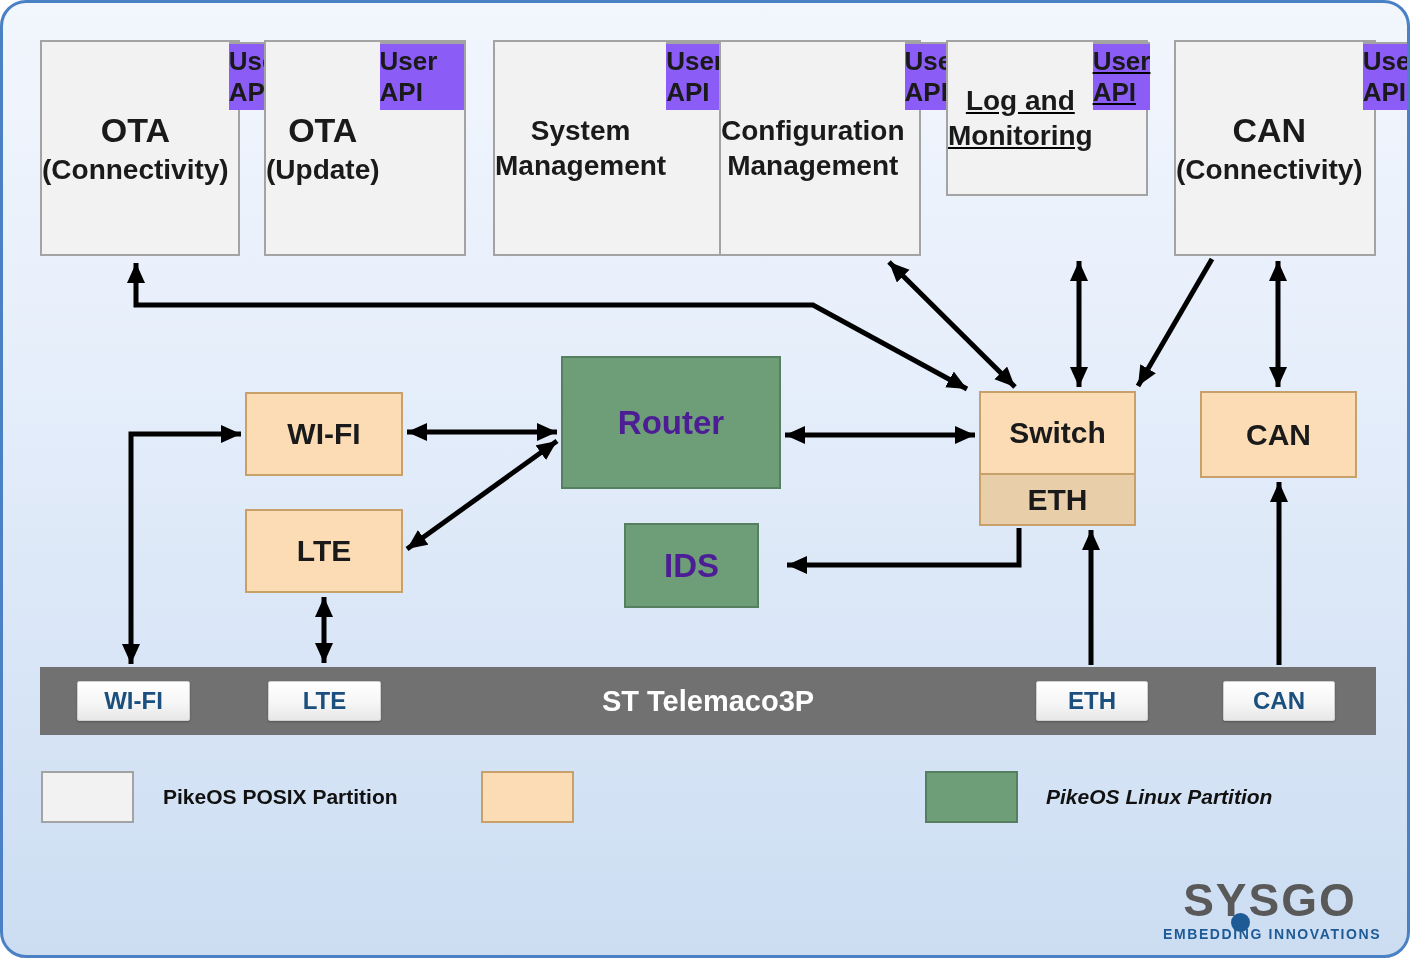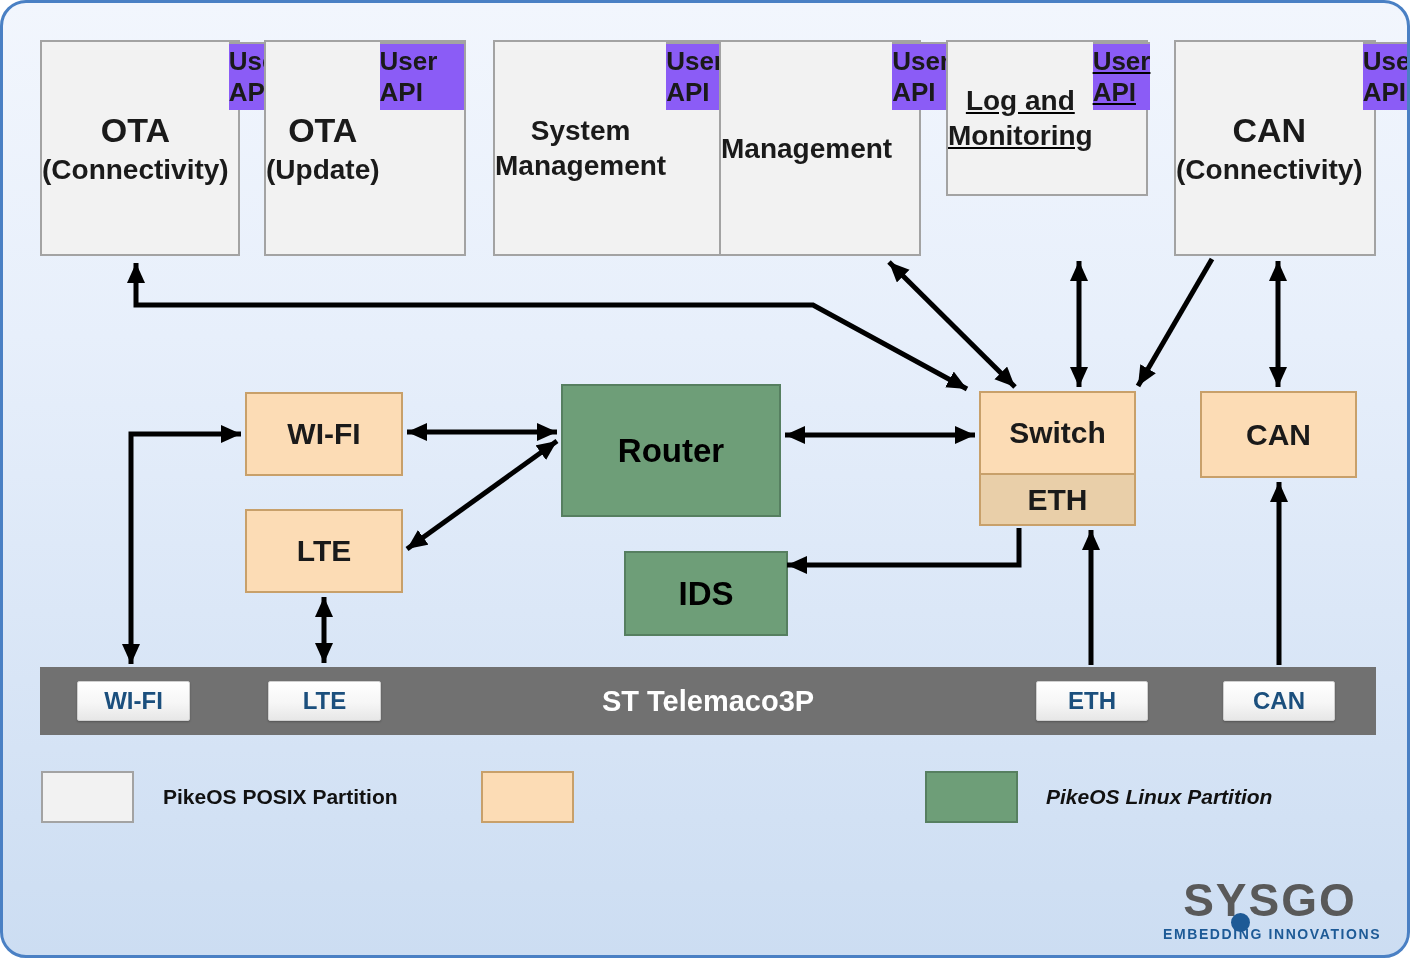--- a/index.html
+++ b/index.html
@@ -16,21 +16,21 @@
   .module .title .l1{font-size:28px;}
   .module .title .l2{font-size:28px;}
   .module.big-first .title .l1{font-size:34px;}
   .module.big-first .title .l2{font-size:28px;}
   .module .api{height:66px;border-top:2px solid #a3a3a3;background:#8b5cf6;
     display:flex;align-items:center;justify-content:center;font-size:26px;font-weight:bold;color:#1a1a1a;}
   
   .node{position:absolute;box-sizing:border-box;border:2px solid #c8a06a;background:#fcdcb5;
     display:flex;align-items:center;justify-content:center;font-size:30px;font-weight:bold;color:#1a1a1a;}
   .node-green{position:absolute;box-sizing:border-box;border:2px solid #567f60;background:#6e9e78;
-    display:flex;align-items:center;justify-content:center;font-size:33px;font-weight:bold;color:#000000;margin-top:28px;}
+    display:flex;align-items:center;justify-content:center;font-size:33px;font-weight:bold;color:#4c1d95;}
   .switch-wrap{position:absolute;box-sizing:border-box;display:flex;flex-direction:column;}
   .switch-main{flex:1;box-sizing:border-box;border:2px solid #c8a06a;background:#fcdcb5;
     display:flex;align-items:center;justify-content:center;font-size:30px;font-weight:bold;color:#1a1a1a;}
   .switch-eth{height:51px;box-sizing:border-box;border:2px solid #c8a06a;border-top:none;background:#e9cfa9;
     display:flex;align-items:center;justify-content:center;font-size:30px;font-weight:bold;color:#1a1a1a;}
   
   .soc-bar{position:absolute;left:37px;top:664px;width:1336px;height:68px;background:#717171;}
   .soc-label{position:absolute;left:0;top:0;width:100%;height:100%;
     display:flex;align-items:center;justify-content:center;color:#ffffff;font-size:29px;font-weight:bold;}
   .chip{position:absolute;top:14px;height:40px;box-sizing:border-box;
@@ -75,20 +75,21 @@
   <div class="module" style="left:490px;top:37px;width:231px;height:216px;">
     <div class="title">
       <span class="l1">System</span>
       <span class="l2">Management</span>
     </div>
     <div class="api">User API</div>
   </div>
 
   <div class="module" style="left:716px;top:37px;width:202px;height:216px;">
     <div class="title">
+      <span class="l1">Configuration</span>
       <span class="l2">Management</span>
     </div>
     <div class="api">User API</div>
   </div>
 
   <div class="module" style="left:943px;top:37px;width:202px;height:156px;text-decoration:underline;">
     <div class="title">
       <span class="l1">Log and</span>
       <span class="l2">Monitoring</span>
     </div>
@@ -99,21 +100,21 @@
     <div class="title">
       <span class="l1">CAN</span>
       <span class="l2">(Connectivity)</span>
     </div>
     <div class="api">User API</div>
   </div>
 
   <div class="node" style="left:242px;top:389px;width:158px;height:84px;">WI-FI</div>
   <div class="node" style="left:242px;top:506px;width:158px;height:84px;">LTE</div>
   <div class="node-green" style="left:558px;top:353px;width:220px;height:133px;">Router</div>
-  <div class="node-green" style="left:621px;top:520px;width:164px;height:85px;">IDS</div>
+  <div class="node-green" style="left:621px;top:520px;width:135px;height:85px;">IDS</div>
 
   <div class="switch-wrap" style="left:976px;top:388px;width:157px;height:135px;">
     <div class="switch-main">Switch</div>
     <div class="switch-eth">ETH</div>
   </div>
 
   <div class="node" style="left:1197px;top:388px;width:157px;height:87px;">CAN</div>
 
   <div class="soc-bar">
     <div class="soc-label">ST Telemaco3P</div>

